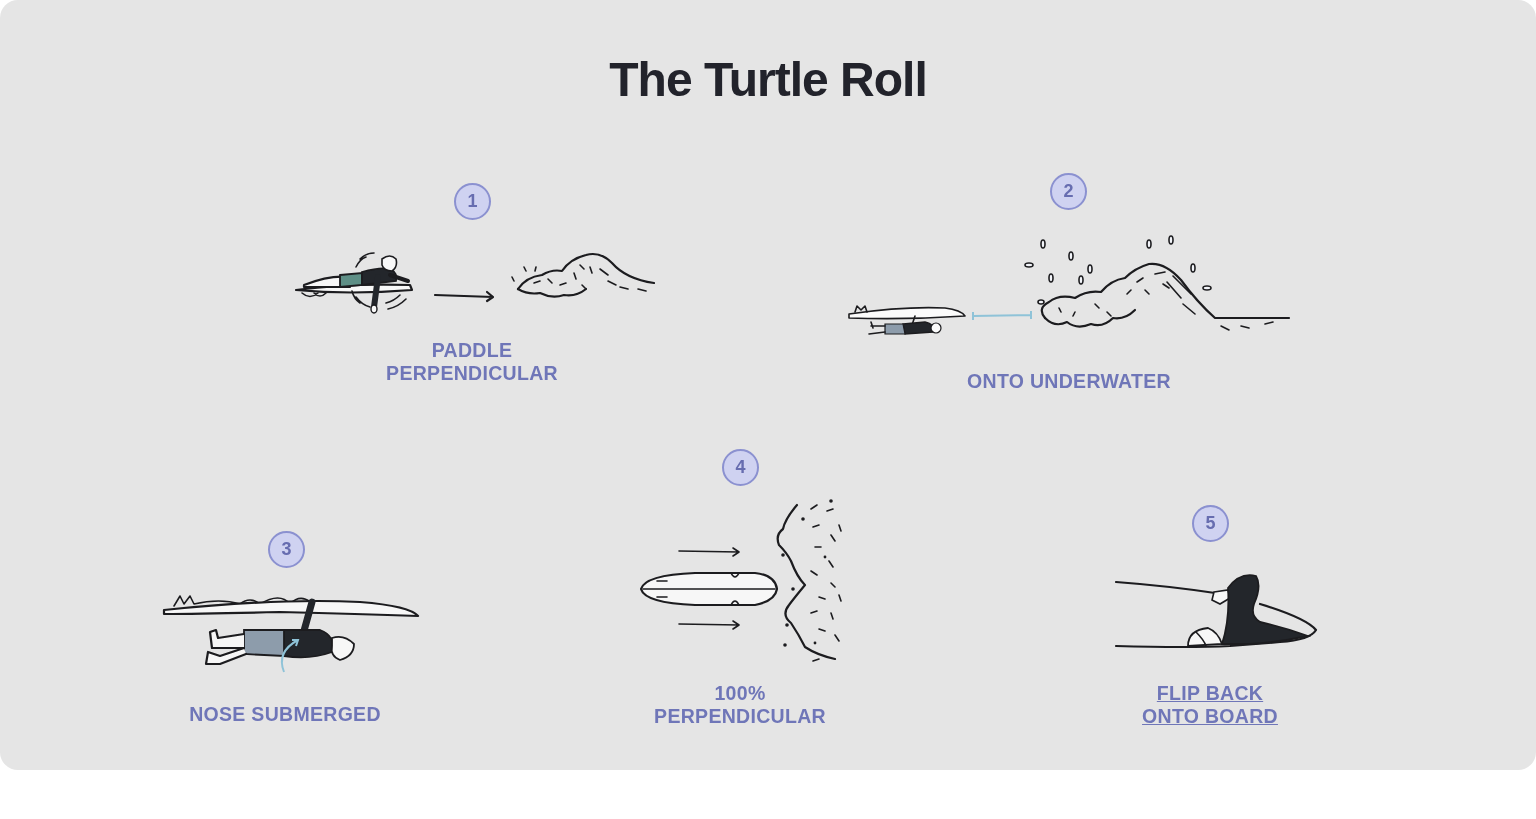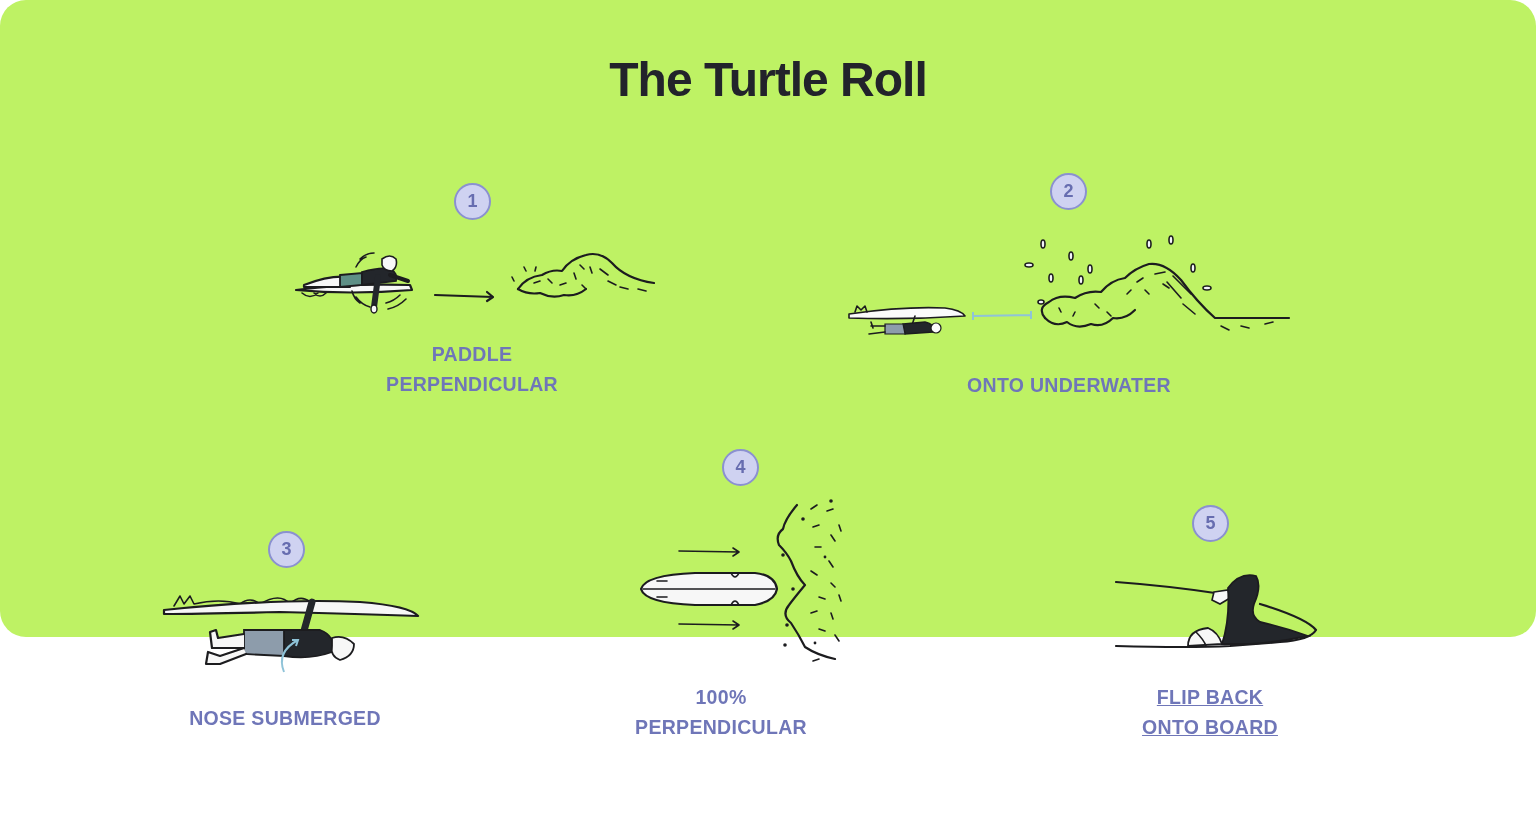--- a/index.html
+++ b/index.html
@@ -1,20 +1,20 @@
 <!DOCTYPE html>
 <html><head>
 <meta charset="utf-8">
 <style>
   html, body { margin: 0; padding: 0; background: #ffffff; }
   body { width: 1536px; height: 819px; overflow: hidden; position: relative; font-family: "Liberation Sans", "DejaVu Sans", sans-serif; }
-  .card { position: absolute; left: 0; top: 0; width: 1536px; height: 637px; background: #bef264; border-radius: 26px; }
+  .card { position: absolute; left: 0; top: 0; width: 1536px; height: 770px; background: #e5e5e5; border-radius: 18px; }
   .title { position: absolute; left: 0; width: 1536px; top: 52px; text-align: center; font-size: 48px; font-weight: 700; color: #22232b; letter-spacing: -1px; }
   .badge { position: absolute; width: 33px; height: 33px; border-radius: 50%; background: #cfd2f1; border: 2px solid #8b91d0; color: #676db0; font-weight: 700; font-size: 18px; line-height: 33px; text-align: center; }
-  .label { position: absolute; text-align: center; color: #6f76b8; font-weight: 700; font-size: 19.5px; line-height: 30px; letter-spacing: 0.3px; white-space: pre-line; }
+  .label { position: absolute; text-align: center; color: #6f76b8; font-weight: 700; font-size: 19.5px; line-height: 23px; letter-spacing: 0.3px; white-space: pre-line; }
   svg.illus { position: absolute; overflow: visible; }
   .ink { fill: none; stroke: #1c1c1f; stroke-width: 2.2; stroke-linecap: round; stroke-linejoin: round; }
   .ink-thin { fill: none; stroke: #1c1c1f; stroke-width: 1.6; stroke-linecap: round; stroke-linejoin: round; }
 </style>
 </head>
 <body>
 
 <div class="card">
 
   <div class="title">The Turtle Roll</div>
@@ -133,21 +133,21 @@
           <circle cx="158" cy="94" r="1.8"></circle>
           <circle cx="152" cy="130" r="1.8"></circle>
         <circle cx="150" cy="150" r="1.8"></circle>
           <circle cx="168" cy="24" r="1.8"></circle>
           <circle cx="196" cy="6" r="1.8"></circle>
         <circle cx="190" cy="62" r="1.4"></circle>
           <circle cx="180" cy="148" r="1.4"></circle>
       </g>
       <path class="ink-thin" d="M176 14 L182 10 M192 16 L198 14 M178 32 L184 30 M196 40 L200 46 M180 52 L186 52 M194 66 L198 72 M176 76 L182 80 M196 88 L200 92 M184 102 L190 104 M176 118 L182 116 M196 118 L198 124 M184 134 L190 136 M200 140 L204 146 M178 166 L184 164 M204 30 L206 36 M204 100 L206 106"></path>
     </svg>
-    <div class="label" style="left:601px; top:682px; width:240px;text-align:center;">100%
+    <div class="label" style="left:620px; top:682px; width:240px;text-align:center;">100%
 PERPENDICULAR</div>
   </div>
 
   <div>
     <div class="badge" style="left:1192px; top:505px;">5</div>
     <svg class="illus" style="left:1110px; top:570px;" width="215" height="85" viewBox="0 0 215 85">
 
       <path class="ink" d="M6 12 Q60 16 112 24"></path>
 
       <path class="ink" d="M150 34 Q196 48 206 60 Q200 70 170 72"></path>

